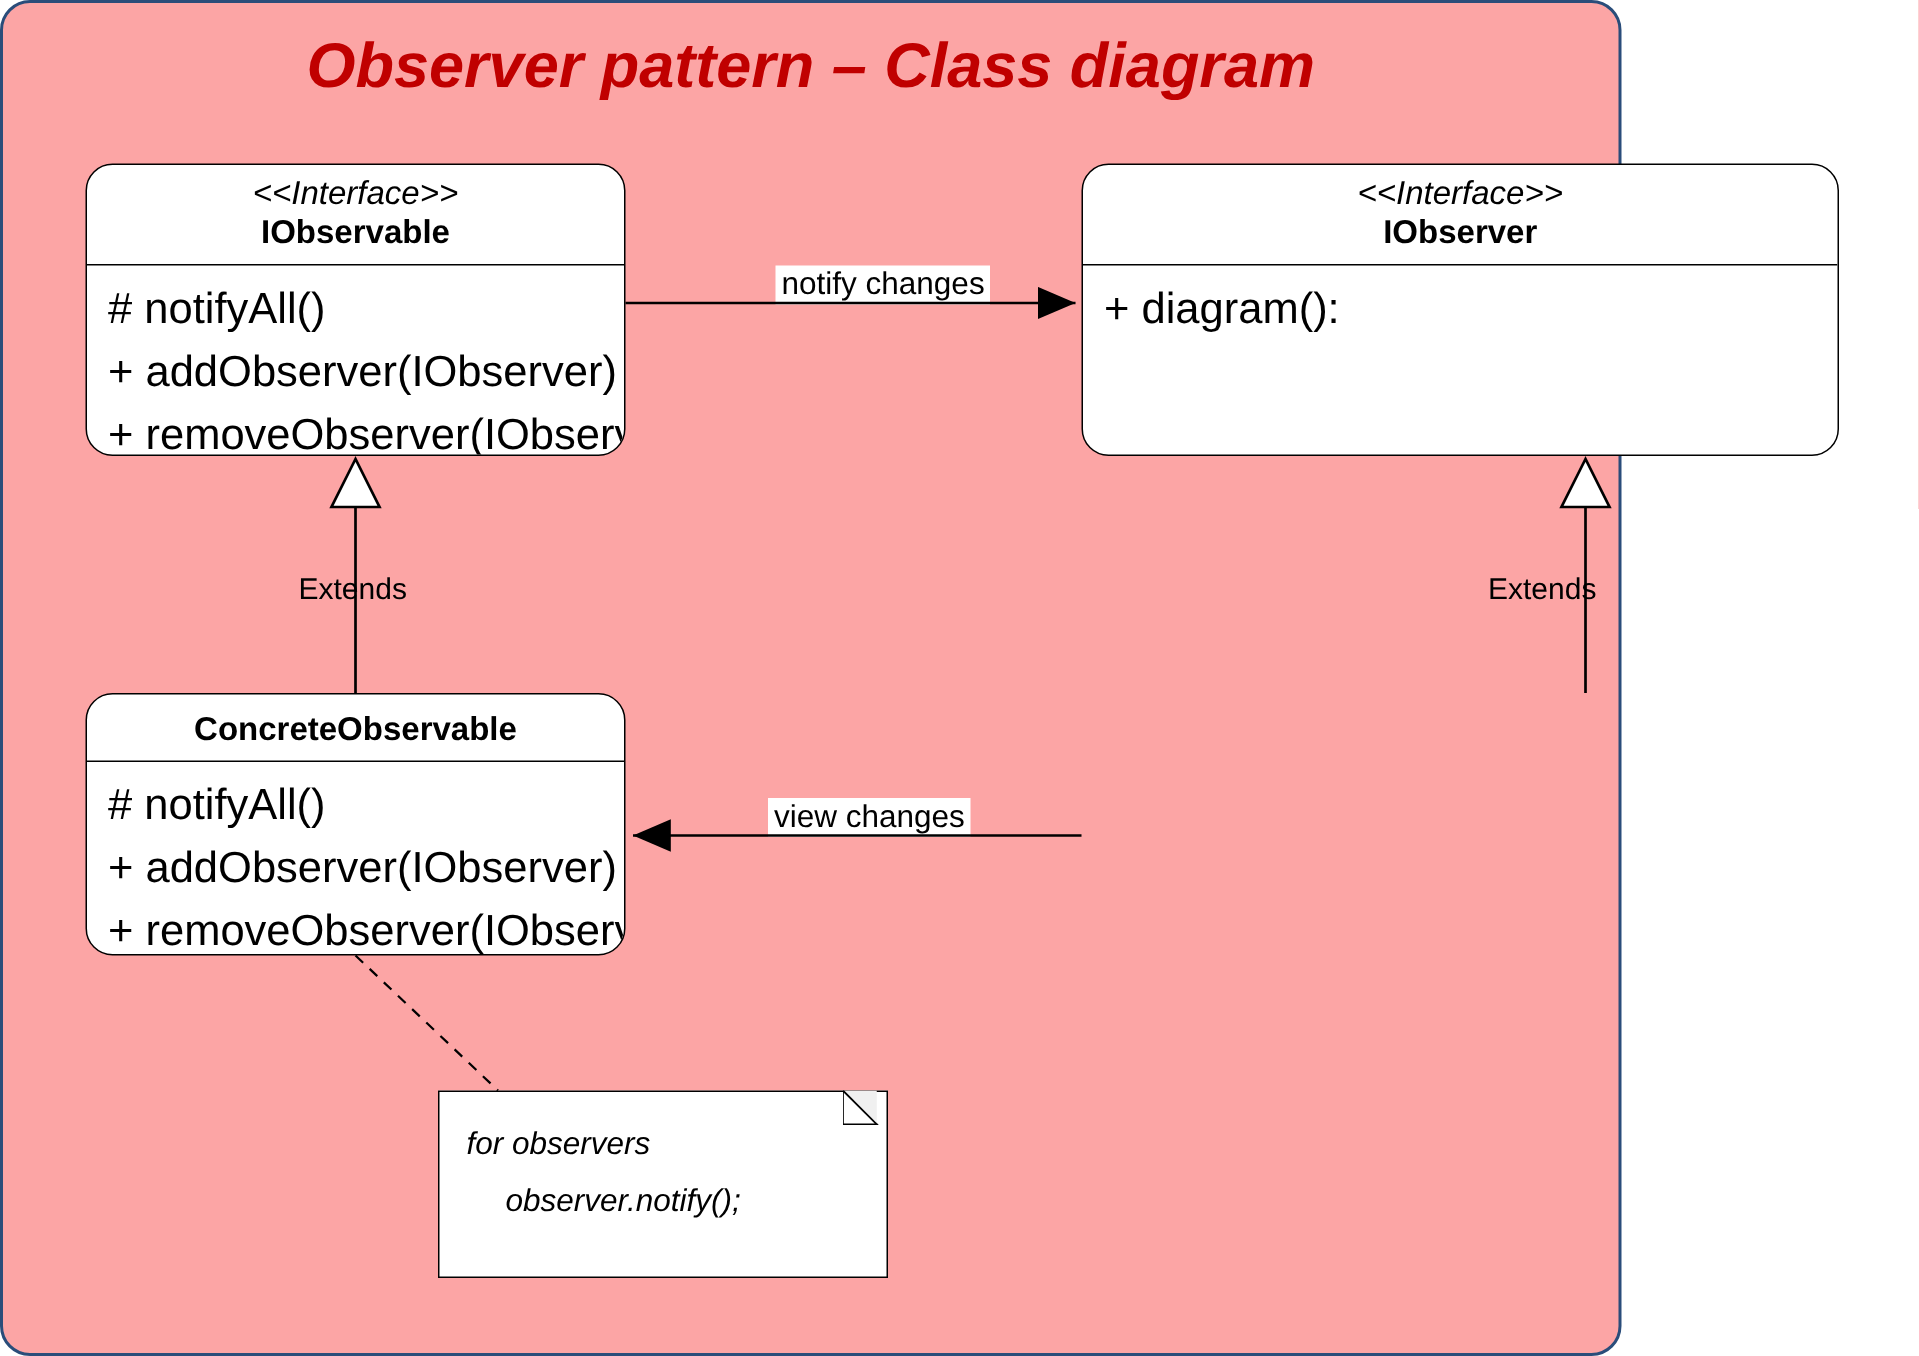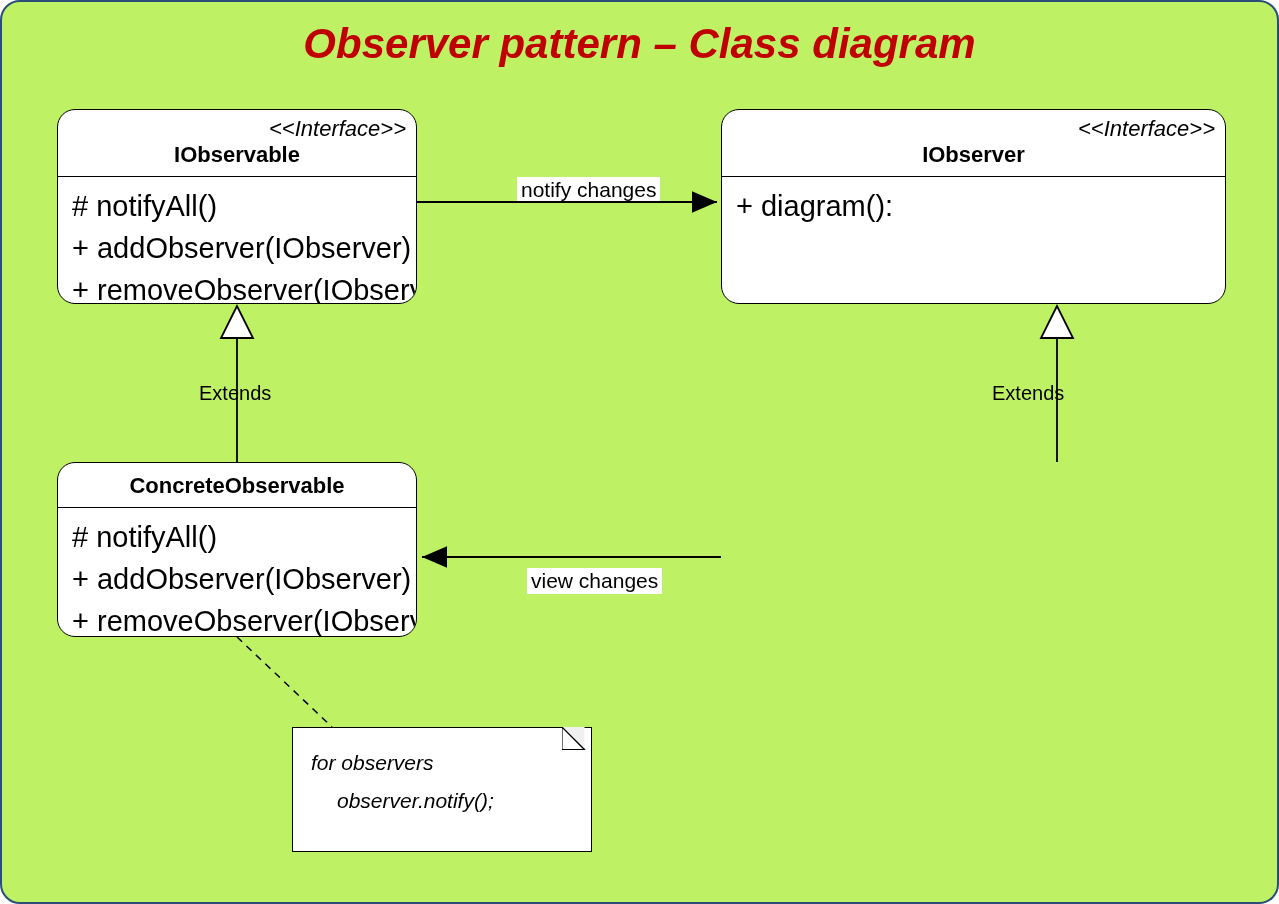--- a/index.html
+++ b/index.html
@@ -4,23 +4,23 @@
 <style>
   * { box-sizing: border-box; }
   body {
     margin: 0;
     padding: 0;
     font-family: Arial, Helvetica, sans-serif;
     background: #fff;
   }
   .frame {
     position: relative;
-    width: 1279px;
+    width: 1081px;
     height: 904px;
-    background: #bef264;
+    background: #fca5a5;
     border: 2px solid #2a4d7a;
     border-radius: 20px;
   }
   .title {
     position: absolute;
     top: 18px;
     left: 0;
     right: 0;
     text-align: center;
     color: #c00000;
@@ -36,21 +36,20 @@
     overflow: hidden;
   }
   .class-header {
     text-align: center;
     padding: 6px 10px 8px 10px;
     border-bottom: 1px solid #000;
   }
   .stereotype {
     font-style: italic;
     font-size: 22px;
-    text-align: right;
   }
   .class-name {
     font-weight: bold;
     font-size: 22px;
   }
   .class-body {
     padding: 8px 14px 12px 14px;
     font-size: 29px;
     line-height: 1.45;
     text-align: left;
@@ -138,21 +137,21 @@
       <div style="padding-left:26px;">observer.notify();</div>
     </div>
     <svg class="note-fold-line" viewBox="0 0 40 40" style="position:absolute; top:-1px; right:-1px; width:30px; height:30px;">
       <polygon points="0,0 30,30 0,30" fill="#fff" stroke="#000" stroke-width="1.5"></polygon>
       <polygon points="0,0 30,0 30,30" fill="#f0f0f0"></polygon>
       <line x1="0" y1="0" x2="30" y2="30" stroke="#000" stroke-width="1.5"></line>
     </svg>
   </div>
 
   <div class="rel-label" style="left:515px; top:175px;">notify changes</div>
-  <div class="rel-label" style="left:525px; top:530px;margin-top:36px;">view changes</div>
+  <div class="rel-label" style="left:510px; top:530px;">view changes</div>
   <div class="ext-label" style="left:197px; top:380px;">Extends</div>
   <div class="ext-label" style="left:990px; top:380px;">Extends</div>
 
   <svg class="connectors">
     <defs>
       <marker id="solid-arrow" markerWidth="16" markerHeight="16" refX="14" refY="6" orient="auto">
         <path d="M0,0 L14,6 L0,12 Z" fill="#000"></path>
       </marker>
       <marker id="hollow-tri" markerWidth="22" markerHeight="22" refX="10" refY="18" orient="auto">
         <path d="M0,18 L20,18 L10,0 Z" fill="#fff" stroke="#000" stroke-width="1.5"></path>

